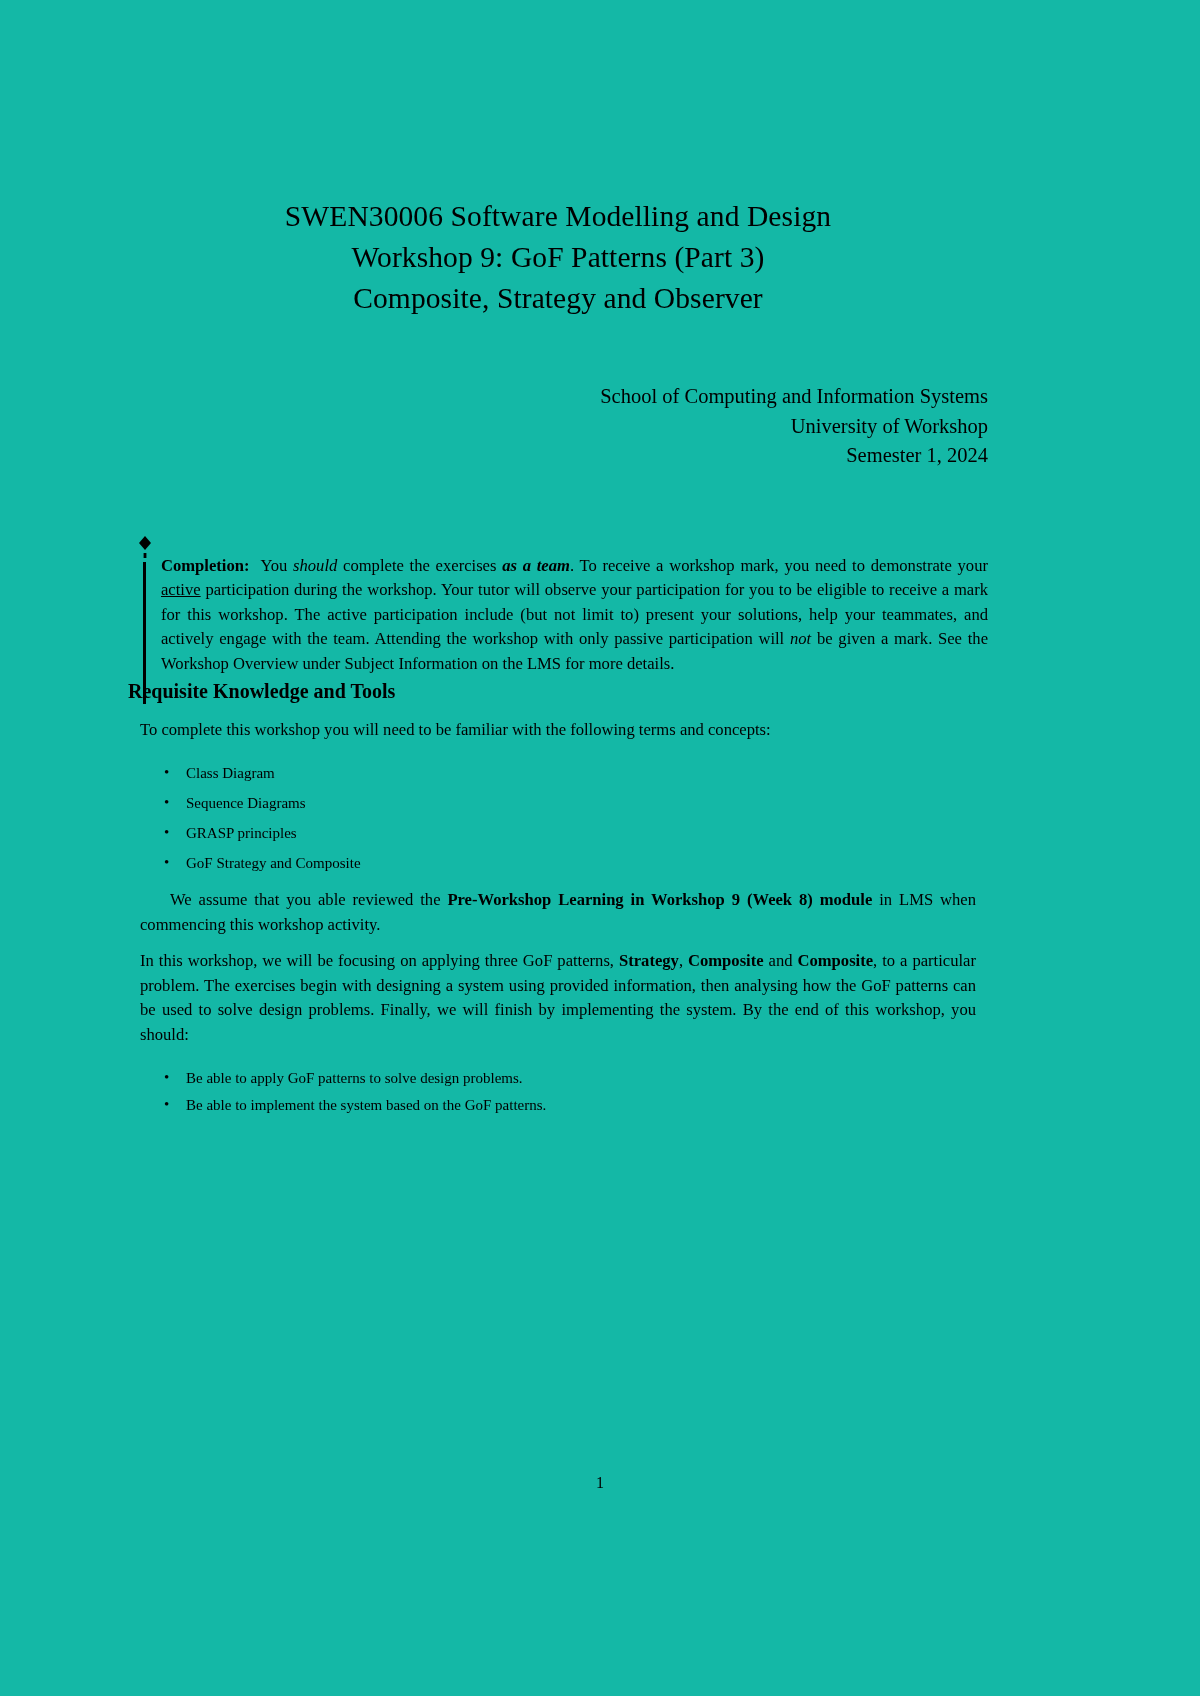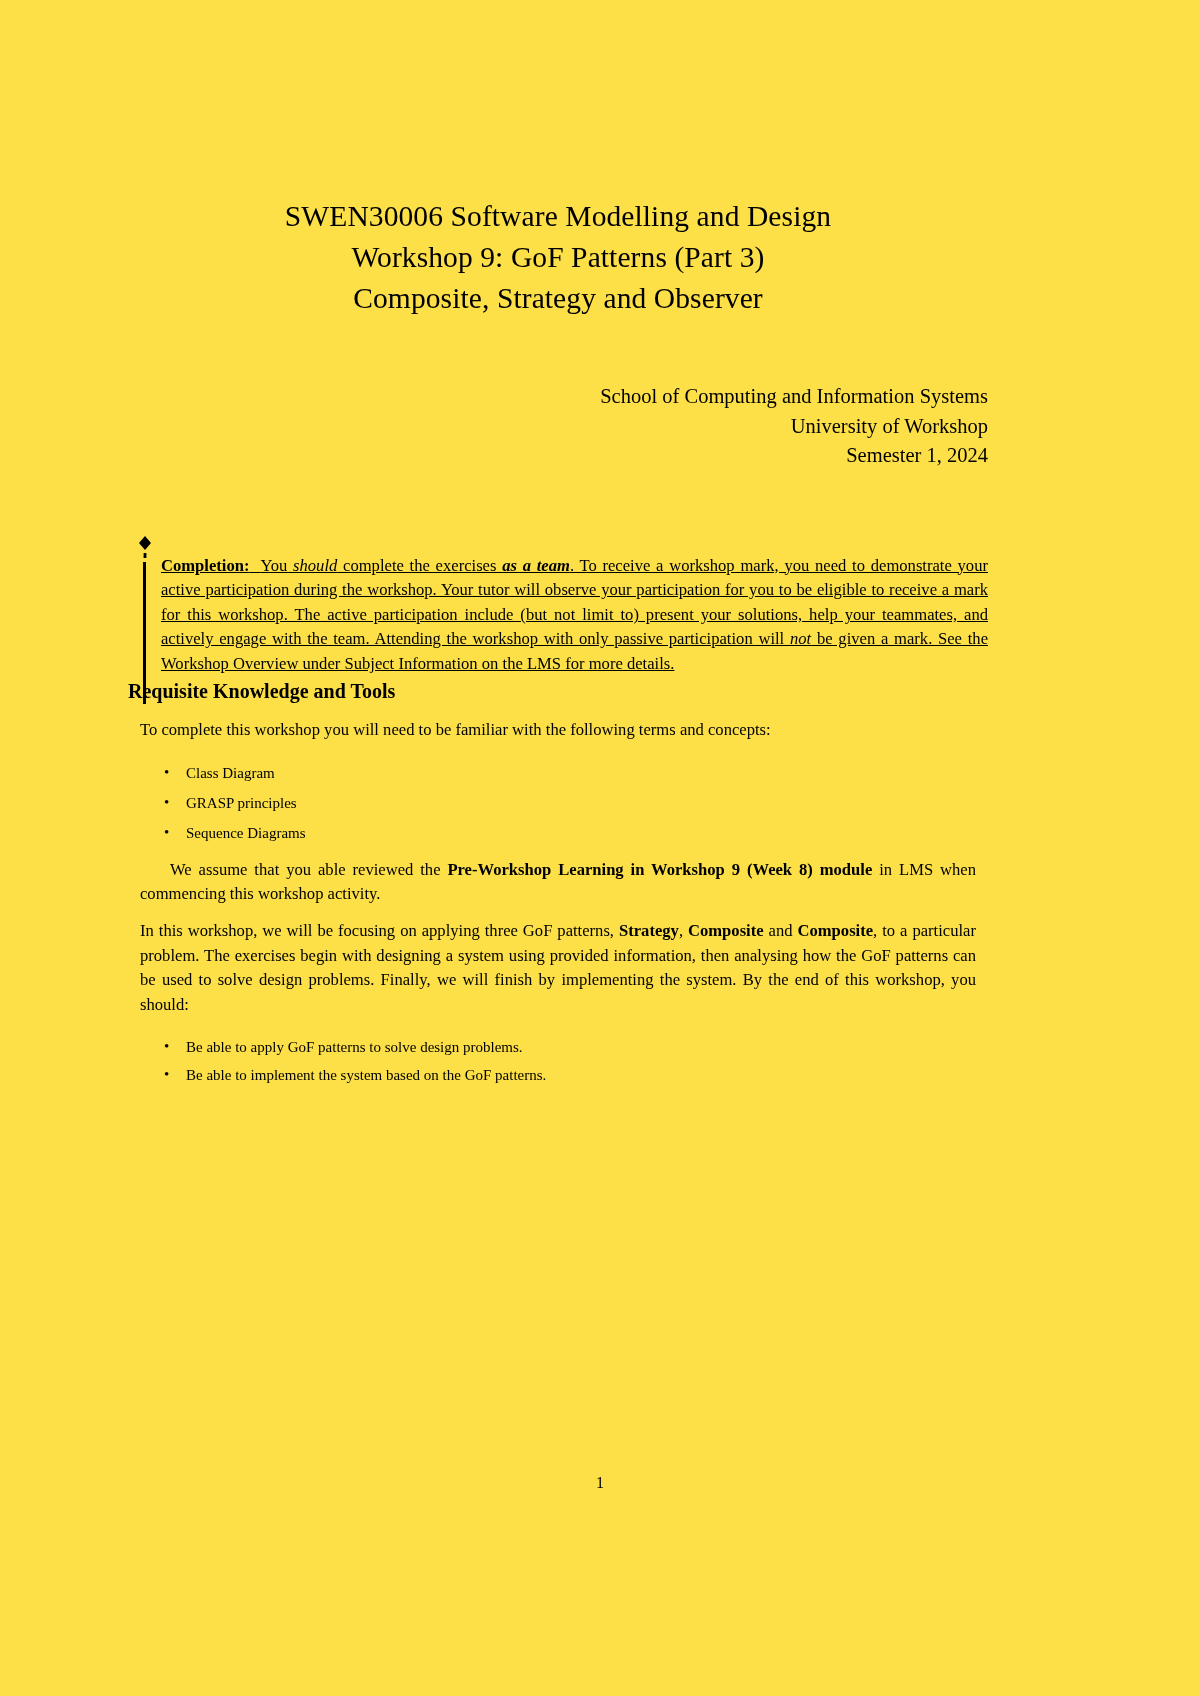--- a/index.html
+++ b/index.html
@@ -5,21 +5,21 @@
 <style>
   html, body {
     margin: 0;
     padding: 0;
     background: #ffffff;
   }
   .page {
     position: relative;
     width: 1200px;
     height: 1696px;
-    background: #fde047;
+    background: #14b8a6;
     margin: 0 auto;
     font-family: "Liberation Serif", "DejaVu Serif", serif;
     color: #000000;
     overflow: hidden;
   }
   .content {
     position: absolute;
     left: 128px;
     top: 0;
     width: 860px;
@@ -67,21 +67,20 @@
     line-height: 26px;
     text-align: center;
     font-size: 22px;
     color: #000000;
   }
   .note-body {
     font-size: 16.6px;
     line-height: 24.6px;
     text-align: justify;
     text-justify: inter-word;
-    text-decoration: underline;
   }
 
   
   h2.section {
     font-size: 20px;
     font-weight: bold;
     margin: 0;
     padding: 0;
     line-height: 30px;
   }
@@ -163,22 +162,23 @@
         </svg>
       </div>
       <div class="note-body"><b>Completion:</b>&nbsp; <span>You </span><i>should</i><span> complete the exercises </span><span class="bi">as a team</span><span>. To receive a workshop mark, you need to demonstrate your </span><u>active</u><span> participation during the workshop. Your tutor will observe your participation for you to be eligible to receive a mark for this workshop. The active participation include (but not limit to) present your solutions, help your teammates, and actively engage with the team. Attending the workshop with only passive participation will </span><i>not</i><span> be given a mark. See the Workshop Overview under Subject Information on the LMS for more details.</span></div>
     </div>
 
     <h2 class="section sec1">Requisite Knowledge and Tools</h2>
     <p class="body p-after-head">To complete this workshop you will need to be familiar with the following terms and concepts:</p>
 
     <ul class="bullets">
       <li>Class Diagram</li>
+      <li>Sequence Diagrams</li>
       <li>GRASP principles</li>
-      <li>Sequence Diagrams</li>
+      <li>GoF Strategy and Composite</li>
     </ul>
 
     <p class="body p-indent"><span>We assume that you able reviewed the </span><b>Pre-Workshop Learning in Workshop 9 (Week 8) module</b><span> in LMS when commencing this workshop activity.</span></p>
 
     <p class="body p-after-head"><span>In this workshop, we will be focusing on applying three GoF patterns, </span><b>Strategy</b><span>, </span><b>Composite</b><span> and </span><b>Composite</b><span>, to a particular problem. The exercises begin with designing a system using provided information, then analysing how the GoF patterns can be used to solve design problems. Finally, we will finish by implementing the system. By the end of this workshop, you should:</span></p>
 
     <ul class="bullets tight">
       <li>Be able to apply GoF patterns to solve design problems.</li>
       <li>Be able to implement the system based on the GoF patterns.</li>
     </ul>

